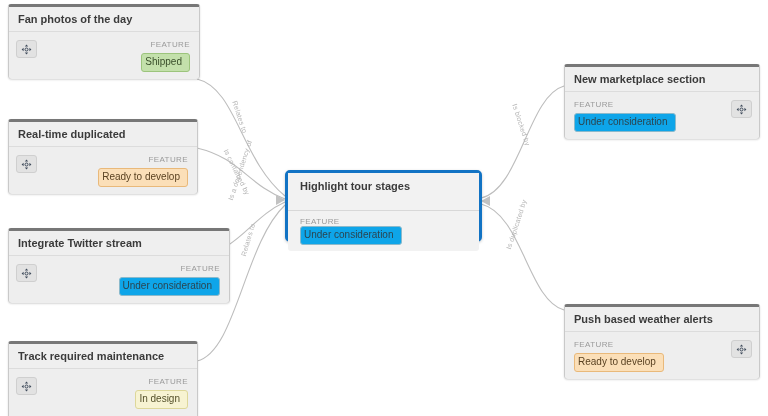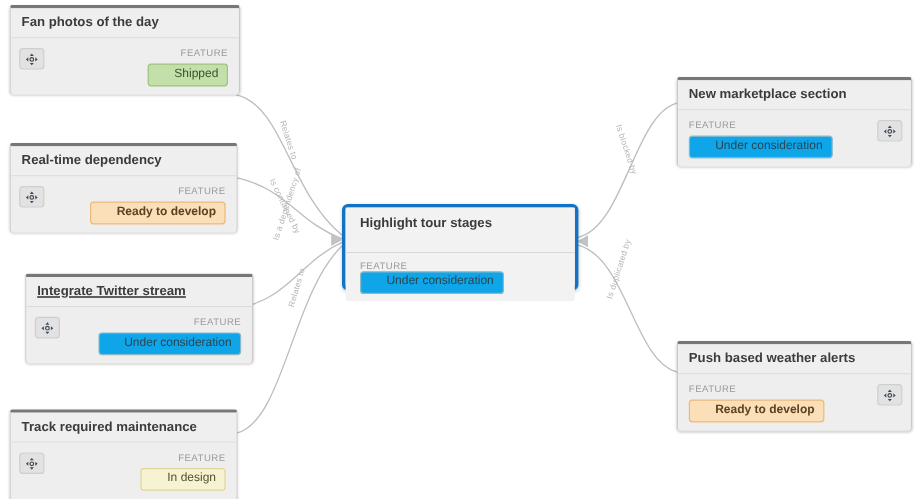--- a/index.html
+++ b/index.html
@@ -90,39 +90,38 @@
   }
   .feature-label.right-al { right: 9px; }
   .feature-label.left-al  { left: 9px; }
 
   .badge {
     position: absolute;
     bottom: 7px;
     box-sizing: border-box;
     font-size: 10px;
     line-height: 14px;
-    padding: 1px 7px 2px 21px;
+    padding: 1px 7px 2px 3px;
     border-radius: 3px;
     border: 1px solid;
     white-space: nowrap;
     text-align: center;
   }
   .badge.right-al { right: 9px; }
   .badge.left-al  { left: 9px; }
 
   .badge.shipped {
     background: #c3e0ab;
     border-color: #9cc47c;
     color: #3a4f2b;
   }
   .badge.ready {
     background: #fbdfb8;
     border-color: #e9b97a;
     color: #5a4222;
-    font-weight: bold;
   }
   .badge.under {
     background: #0ea5e9;
     border-color: #8ab9cb;
     color: #2b4550;
   }
   .badge.design {
     background: #f7f3d2;
     border-color: #ddd79a;
     color: #54502a;
@@ -196,34 +195,34 @@
           <path d="M5.5 0.6 L7.2 2.6 H3.8 Z M5.5 10.4 L3.8 8.4 H7.2 Z M0.6 5.5 L2.6 3.8 V7.2 Z M10.4 5.5 L8.4 7.2 V3.8 Z" fill="#3f4b5b"></path>
           <circle cx="5.5" cy="5.5" r="1.5" fill="none" stroke="#3f4b5b" stroke-width="1"></circle>
         </svg>
       </div>
       <div class="feature-label right-al">FEATURE</div>
       <div class="badge shipped right-al">Shipped</div>
     </div>
   </div>
 
   <div class="card" style="left:8px; top:119px; width:190px; height:75px;">
-    <div class="card-title">Real-time dependency</div>
+    <div class="card-title">Real-time duplicated</div>
     <div class="card-body">
       <div class="move-btn left">
         <svg width="11" height="11" viewBox="0 0 11 11" aria-hidden="true">
           <path d="M5.5 0.6 L7.2 2.6 H3.8 Z M5.5 10.4 L3.8 8.4 H7.2 Z M0.6 5.5 L2.6 3.8 V7.2 Z M10.4 5.5 L8.4 7.2 V3.8 Z" fill="#3f4b5b"></path>
           <circle cx="5.5" cy="5.5" r="1.5" fill="none" stroke="#3f4b5b" stroke-width="1"></circle>
         </svg>
       </div>
       <div class="feature-label right-al">FEATURE</div>
       <div class="badge ready right-al">Ready to develop</div>
     </div>
   </div>
 
-  <div class="card" style="left:21px; top:228px; width:190px; height:75px;text-decoration:underline;">
+  <div class="card" style="left:8px; top:228px; width:222px; height:75px;">
     <div class="card-title">Integrate Twitter stream</div>
     <div class="card-body">
       <div class="move-btn left">
         <svg width="11" height="11" viewBox="0 0 11 11" aria-hidden="true">
           <path d="M5.5 0.6 L7.2 2.6 H3.8 Z M5.5 10.4 L3.8 8.4 H7.2 Z M0.6 5.5 L2.6 3.8 V7.2 Z M10.4 5.5 L8.4 7.2 V3.8 Z" fill="#3f4b5b"></path>
           <circle cx="5.5" cy="5.5" r="1.5" fill="none" stroke="#3f4b5b" stroke-width="1"></circle>
         </svg>
       </div>
       <div class="feature-label right-al">FEATURE</div>
       <div class="badge under right-al">Under consideration</div>
@@ -259,21 +258,21 @@
         <svg width="11" height="11" viewBox="0 0 11 11" aria-hidden="true">
           <path d="M5.5 0.6 L7.2 2.6 H3.8 Z M5.5 10.4 L3.8 8.4 H7.2 Z M0.6 5.5 L2.6 3.8 V7.2 Z M10.4 5.5 L8.4 7.2 V3.8 Z" fill="#3f4b5b"></path>
           <circle cx="5.5" cy="5.5" r="1.5" fill="none" stroke="#3f4b5b" stroke-width="1"></circle>
         </svg>
       </div>
       <div class="feature-label left-al">FEATURE</div>
       <div class="badge under left-al">Under consideration</div>
     </div>
   </div>
 
-  <div class="card" style="left:564px; top:284px; width:196px; height:75px;">
+  <div class="card" style="left:564px; top:304px; width:196px; height:75px;">
     <div class="card-title">Push based weather alerts</div>
     <div class="card-body">
       <div class="move-btn right">
         <svg width="11" height="11" viewBox="0 0 11 11" aria-hidden="true">
           <path d="M5.5 0.6 L7.2 2.6 H3.8 Z M5.5 10.4 L3.8 8.4 H7.2 Z M0.6 5.5 L2.6 3.8 V7.2 Z M10.4 5.5 L8.4 7.2 V3.8 Z" fill="#3f4b5b"></path>
           <circle cx="5.5" cy="5.5" r="1.5" fill="none" stroke="#3f4b5b" stroke-width="1"></circle>
         </svg>
       </div>
       <div class="feature-label left-al">FEATURE</div>
       <div class="badge ready left-al">Ready to develop</div>

